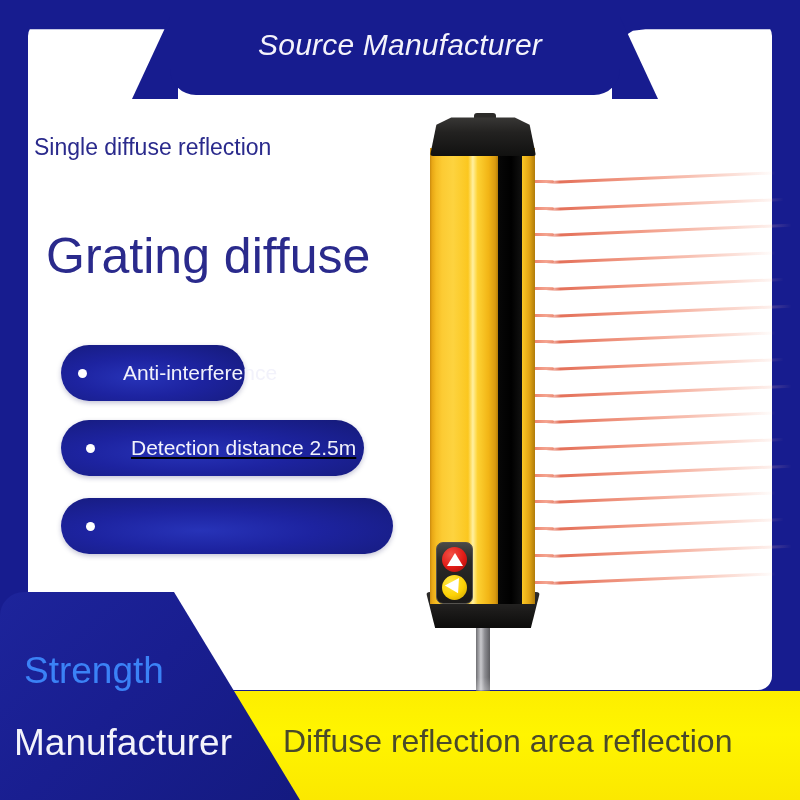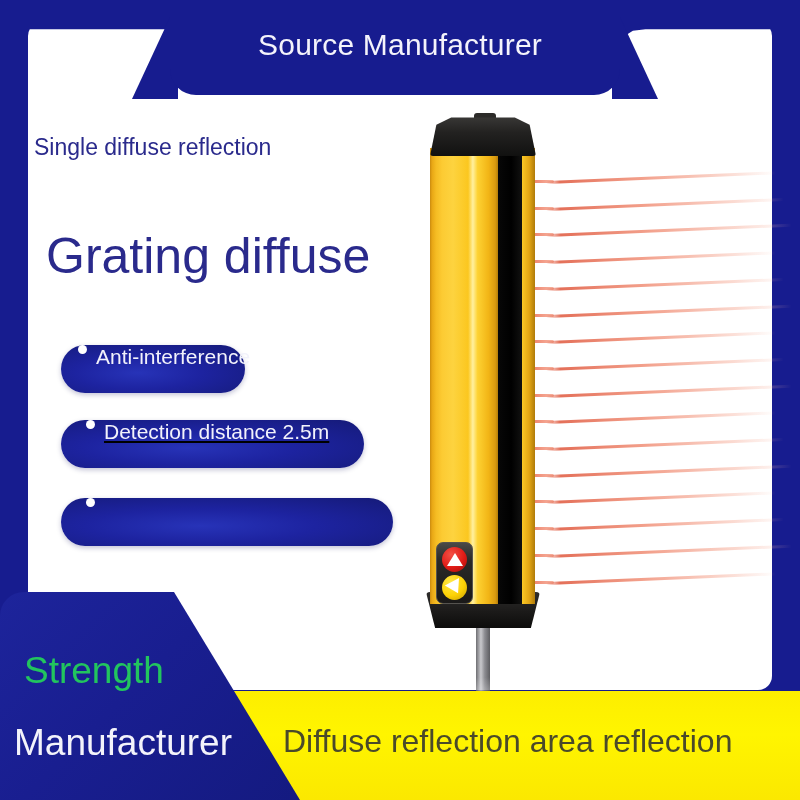--- a/index.html
+++ b/index.html
@@ -101,27 +101,29 @@
     top: 227px;
     color: #2a2a8c;
     font-size: 50px;
     white-space: nowrap;
   }
 
   
   .pill {
     position: absolute;
     left: 61px;
-    height: 48px;
+    height: 56px;
     border-radius: 28px;
     background: radial-gradient(ellipse at 42% 58%, #2733b8 0%, #1d23a0 42%, #151a78 100%);
     box-shadow: 0 2px 5px rgba(20, 20, 90, 0.25);
     display: flex;
+    align-items: center;
     padding-left: 17px;
     box-sizing: border-box;
+    gap: 27px;
   }
   .pill-dot {
     width: 9px;
     height: 9px;
     border-radius: 50%;
     background: #ffffff;
     flex: 0 0 auto;
     margin-right: 9px;
   }
   .pill-label {
@@ -281,21 +283,21 @@
     height: 208px;
     background: linear-gradient(135deg, #1d249b 0%, #191e90 45%, #141a80 100%);
     border-top-left-radius: 24px;
     -webkit-clip-path: polygon(0 0, 58% 0, 100% 100%, 0 100%);
     clip-path: polygon(0 0, 58% 0, 100% 100%, 0 100%);
   }
   .corner-line-1 {
     position: absolute;
     left: 24px;
     top: 650px;
-    color: #22c55e;
+    color: #3b82f6;
     font-size: 37px;
     white-space: nowrap;
   }
   .corner-line-2 {
     position: absolute;
     left: 14px;
     top: 722px;
     color: #f3f3fb;
     font-size: 37px;
     white-space: nowrap;
@@ -324,21 +326,21 @@
 
 <div id="stage">
 
   <div class="backdrop" style="z-index: 0;"></div>
 
   <div class="white-card" style="z-index: 1;"></div>
 
   <div class="ribbon-wing left" style="z-index: 2;"></div>
   <div class="ribbon-wing right" style="z-index: 2;"></div>
   <div class="ribbon" style="z-index: 2;"></div>
-  <div class="ribbon-title" style="z-index: 3;">Source Manufacturer</div>
+  <div class="ribbon-title" style="z-index: 3; font-style: italic;">Source Manufacturer</div>
 
   <div class="head-sub" style="z-index: 3;">Single diffuse reflection</div>
   <div class="head-main" style="z-index: 3;">Grating diffuse</div>
 
   <div class="pill p1" style="z-index: 3;">
     <span class="pill-dot"></span>
     <span class="pill-label">Anti-interference</span>
   </div>
   <div class="pill p2" style="z-index: 3; text-decoration: underline;">
     <span class="pill-dot"></span>

